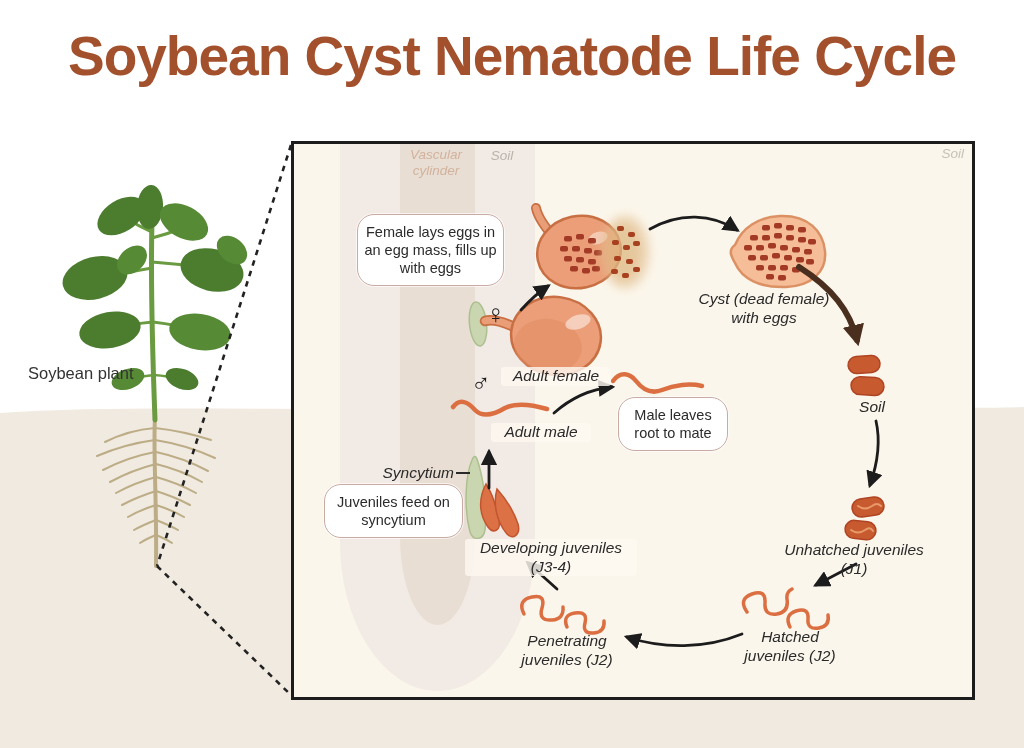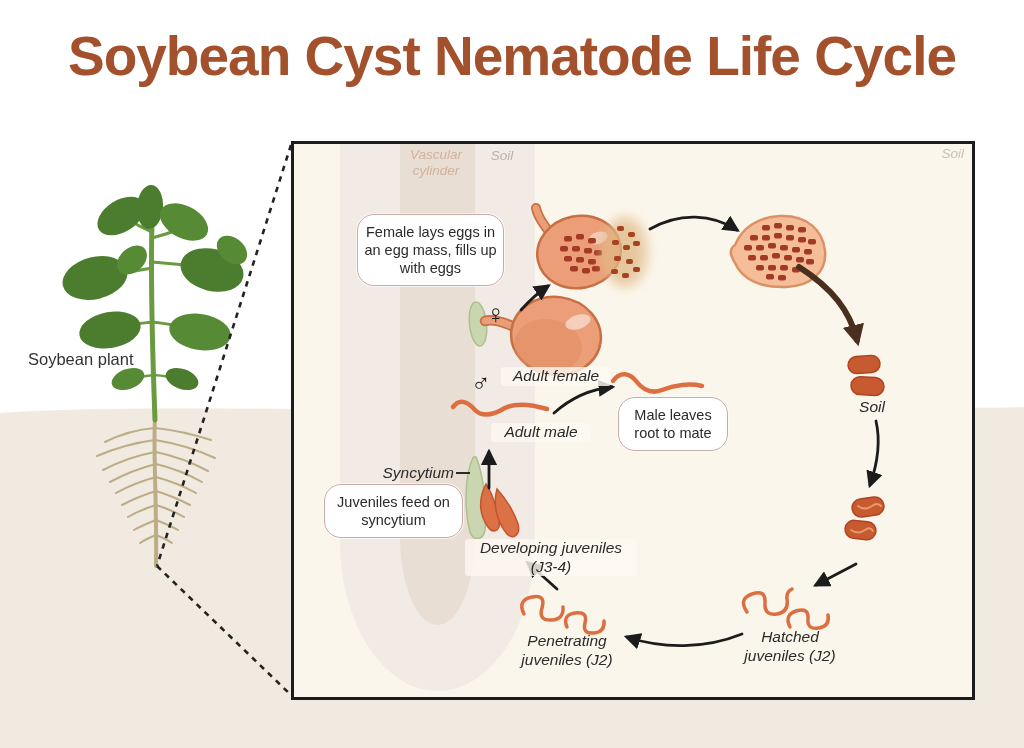--- a/index.html
+++ b/index.html
@@ -24,21 +24,21 @@
   #lbl-soil{left:916px;top:146px;width:48px;color:#C6C0B6;text-align:right;}
   
   .callout{position:absolute;background:#ffffff;border:1.5px solid #C9ABA4;border-radius:17px;
            padding:8px 6px;font-size:14.5px;line-height:1.25;color:#2b2b2b;text-align:center;
            box-shadow:0 0 0 1px rgba(255,255,255,.6);}
   
   .stage-label{position:absolute;font-style:italic;font-size:15.5px;line-height:1.2;
                color:#2a2a2a;text-align:center;white-space:pre-line;}
   .backed{background:rgba(252,248,240,.82);border-radius:3px;margin-left:41px;}
   .symbol{position:absolute;font-size:26px;font-weight:bold;color:#1c1c1c;line-height:1;}
-  #plant-label{position:absolute;left:28px;top:350px;width:140px;font-size:16.5px;color:#333;}
+  #plant-label{position:absolute;left:28px;top:364px;width:140px;font-size:16.5px;color:#333;}
 </style>
 </head>
 <body>
 
 <div id="stage">
 
   <svg class="abs" style="left:0;top:0;z-index:0;" width="1024" height="748" viewBox="0 0 1024 748">
     <path d="M0,413 C120,405 260,411 400,408 C560,404 700,412 850,408 C930,406 985,409 1024,407 L1024,748 L0,748 Z" fill="#F0EAE0"></path>
   </svg>
 
@@ -265,17 +265,20 @@
   <div class="symbol" style="left:471px;top:369px;z-index:3;">♂</div>
 
   <div class="stage-label backed" style="left:460px;top:367px;width:110px;z-index:3;">Adult female</div>
   <div class="stage-label backed" style="left:450px;top:423px;width:100px;z-index:3;">Adult male</div>
   <div class="stage-label" style="left:376px;top:464px;width:78px;text-align:right;z-index:3;">Syncytium</div>
   <div class="stage-label backed" style="left:424px;top:539px;width:172px;z-index:3;">Developing juveniles (J3-4)</div>
   <div class="stage-label" style="left:513px;top:632px;width:108px;z-index:3;">Penetrating
 juveniles (J2)</div>
   <div class="stage-label" style="left:736px;top:628px;width:108px;z-index:3;text-align:center;">Hatched
 juveniles (J2)</div>
+  <div class="stage-label" style="left:778px;top:541px;width:152px;z-index:3;">Unhatched juveniles (J1)</div>
   <div class="stage-label" style="left:842px;top:398px;width:60px;z-index:3;">Soil</div>
+  <div class="stage-label" style="left:698px;top:290px;width:132px;z-index:3;">Cyst (dead female)
+with eggs</div>
 
   <div id="plant-label" style="z-index:3;">Soybean plant</div>
 
 </div>
 
 </body></html>

